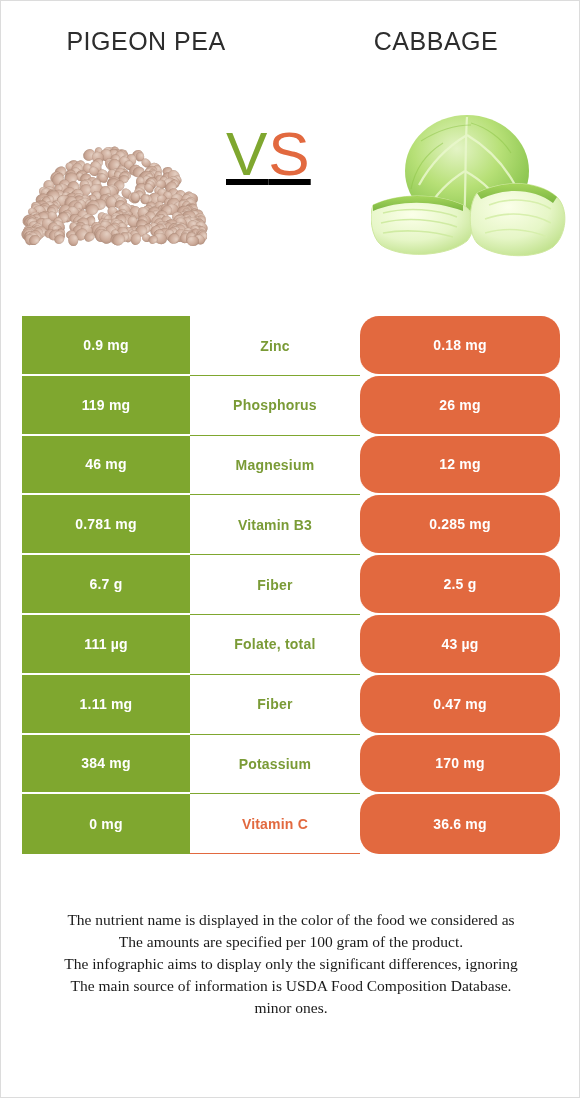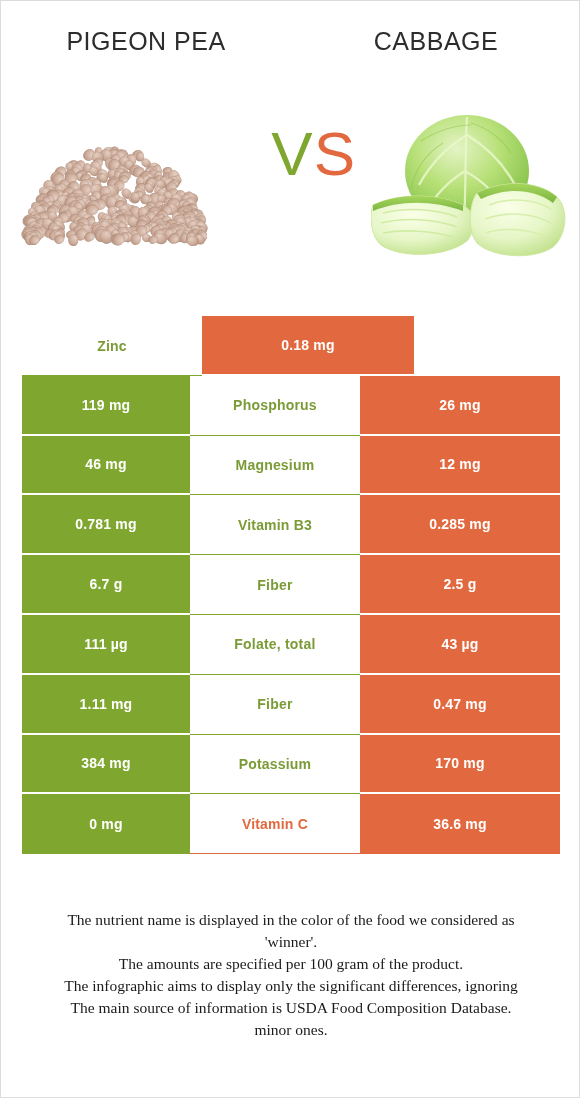--- a/index.html
+++ b/index.html
@@ -64,26 +64,27 @@
   }
   .hero-right {
     position: absolute;
     left: 370px; top: 18px;
     width: 200px; height: 165px;
   }
   .vs {
     position: absolute;
     left: 225px; top: 40px;
     width: 130px;
-    text-align: right;
+    text-align: left;
     font-size: 62px;
     font-weight: 400;
     letter-spacing: 1px;
     font-family: "Liberation Sans", sans-serif;
     line-height: 1;
+    text-decoration: underline;
   }
   .vs .v { color: #7FA72F; }
   .vs .s { color: #E2693F; }
 
   
   .pile { position: relative; width: 100%; height: 100%; }
   .seed {
     position: absolute;
     border-radius: 50%;
     background: radial-gradient(circle at 34% 30%, #e4cfc2 0%, #cfae9d 48%, #a98573 100%);
@@ -119,20 +120,21 @@
     width: 178px;
     background: #7FA72F;
     color: #ffffff;
     border-bottom: 2px solid #ffffff;
   }
   .cell-right {
     width: 212px;
     background: #E2693F;
     color: #ffffff;
     border-bottom: 2px solid #ffffff;
+    border-radius: 19px;
   }
   .cell-mid {
     width: 180px;
     background: #ffffff;
     color: #7A9B36;
     border-bottom: 1px solid #7FA72F;
     border-top: 0;
   }
   .row:first-child .cell-mid { border-top: 1px solid #ffffff; }
   .cell-mid.loser-c { color: #E2693F; border-bottom: 1px solid #E2693F; }
@@ -650,20 +652,21 @@
             <path d="M114 132 C134 126 158 128 176 136"></path>
           </g>
           <path d="M106 92 C134 78 168 80 186 96 L182 102 C164 88 134 86 110 98 Z" fill="url(#rimG)" opacity=".9"></path>
         </svg>
       </div>
     </div>
   </div>
 
   <div class="table" id="comparison-table">
       <div class="row">
+        <div class="cell cell-left">0.9 mg</div>
         <div class="cell cell-mid">Zinc</div>
         <div class="cell cell-right">0.18 mg</div>
       </div>
       <div class="row">
         <div class="cell cell-left">119 mg</div>
         <div class="cell cell-mid">Phosphorus</div>
         <div class="cell cell-right">26 mg</div>
       </div>
       <div class="row">
         <div class="cell cell-left">46 mg</div>
@@ -697,20 +700,19 @@
       </div>
       <div class="row">
         <div class="cell cell-left">0 mg</div>
         <div class="cell cell-mid loser-c">Vitamin C</div>
         <div class="cell cell-right">36.6 mg</div>
       </div>
     </div>
 
   <div class="footer" id="footer-notes">
       <p>The nutrient name is displayed in the color of the food we considered as</p>
-      <p>'winner'.</p>
       <p>The amounts are specified per 100 gram of the product.</p>
       <p>The infographic aims to display only the significant differences, ignoring</p>
       <p>The main source of information is USDA Food Composition Database.</p>
       <p>minor ones.</p>
     </div>
 
 </div>
 
 </body></html>

